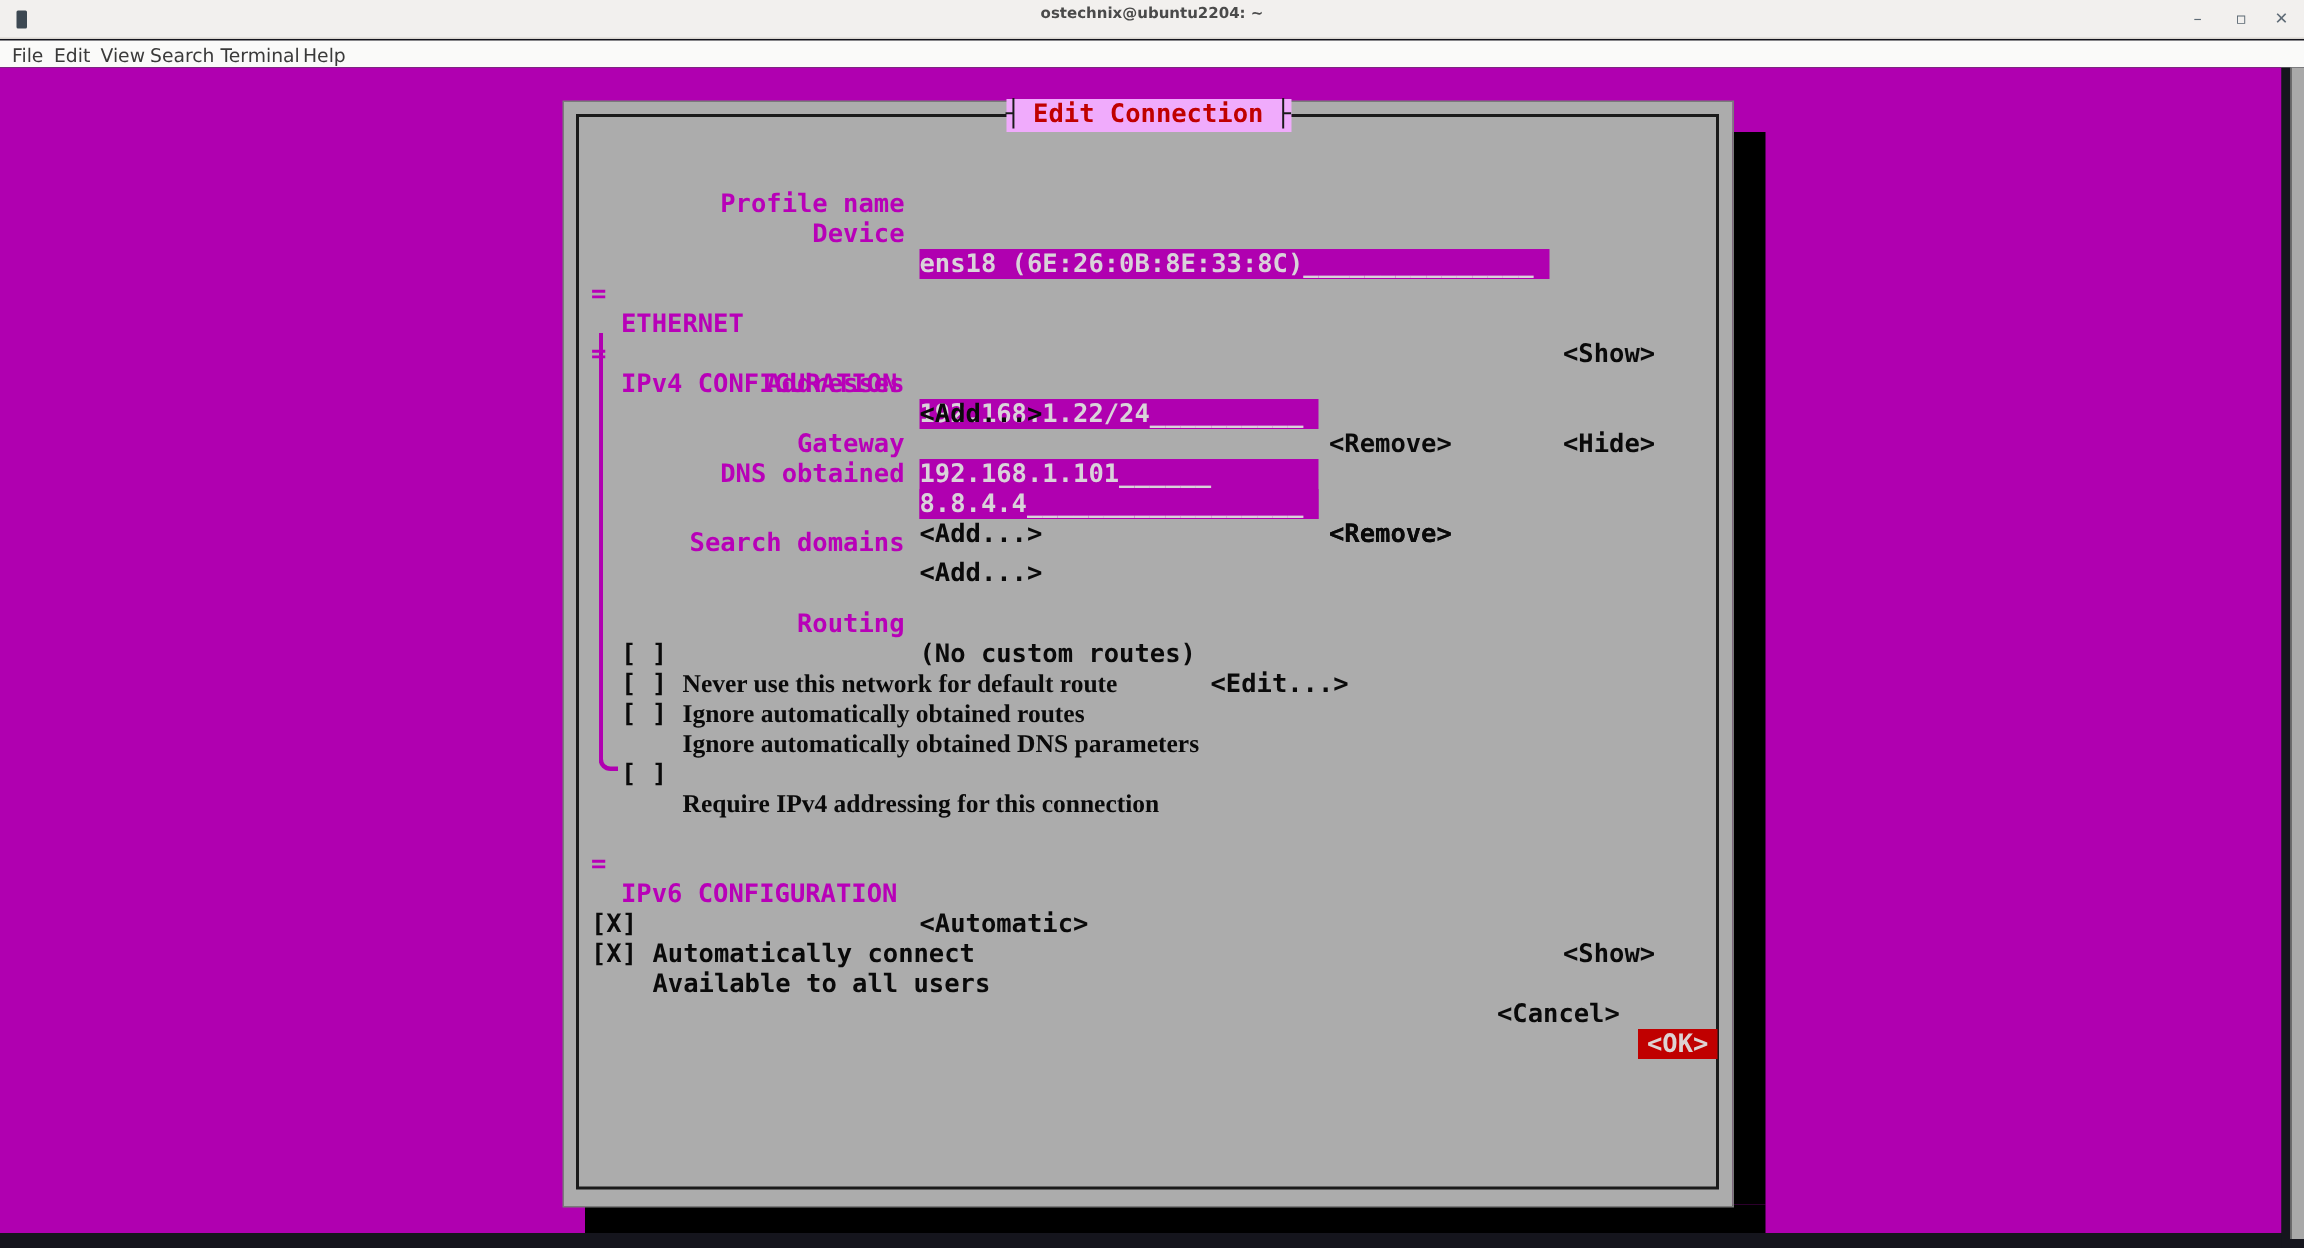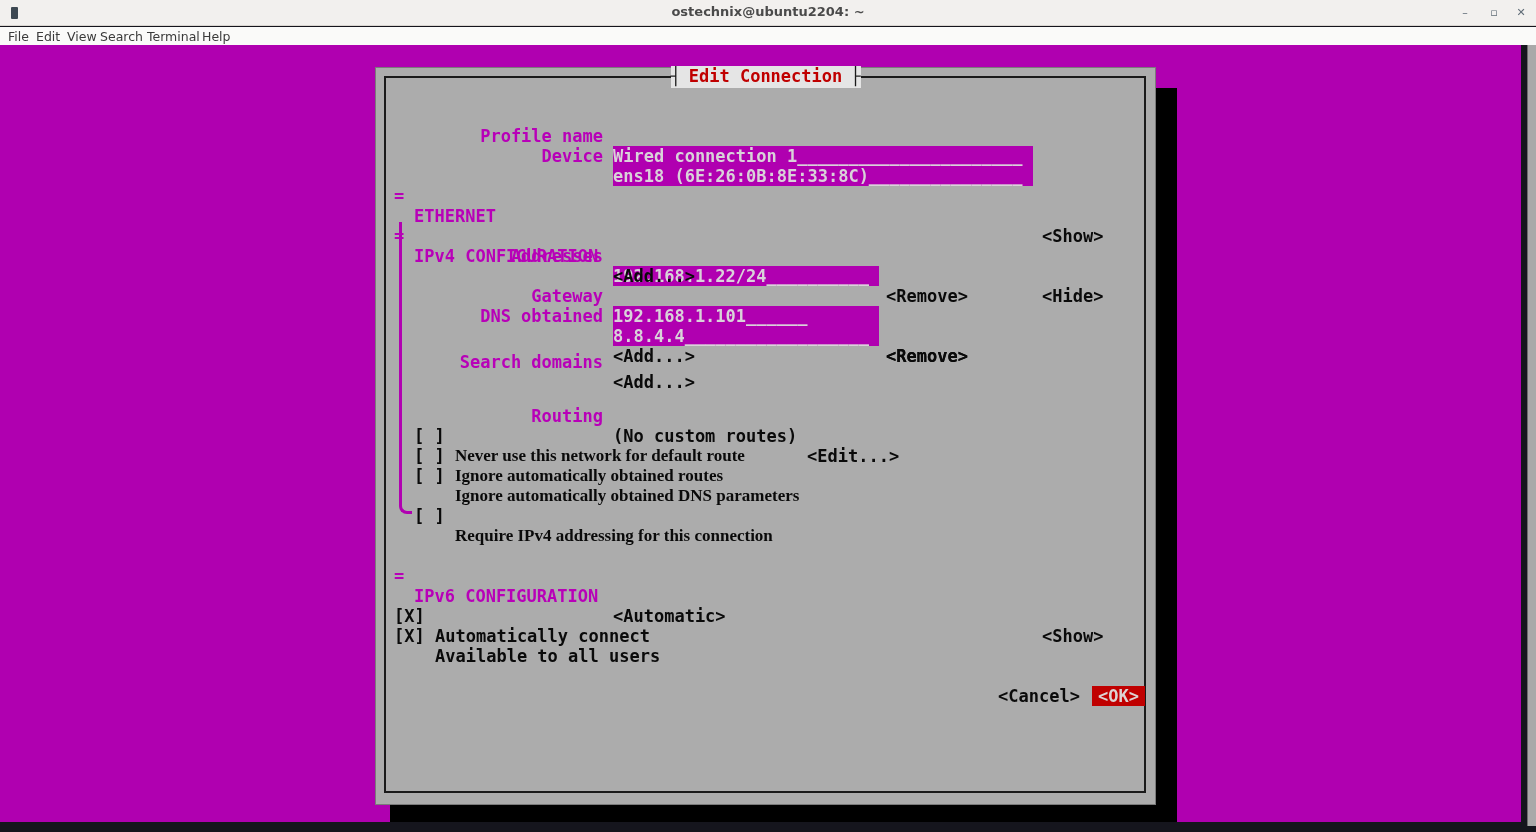--- a/index.html
+++ b/index.html
@@ -5,21 +5,21 @@
   * { margin:0; padding:0; box-sizing:border-box; }
   html,body { width:1536px; height:832px; overflow:hidden; background:#15151d;
               font-family:"DejaVu Sans","Liberation Sans",sans-serif; }
 
   
   .titlebar { position:absolute; left:0; top:0; width:1536px; height:26px;
               background:#f2f0ee; border-bottom:1px solid #d9d5d0; }
   .term-icon { position:absolute; left:11px; top:7px; width:7px; height:12px;
                background:#3d4852; border-radius:1px; }
   .win-title { position:absolute; left:0; right:0; top:4px; text-align:center;
-               font-size:13px; font-weight:bold; color:#4a4a4a; }
+               font-size:10px; font-weight:bold; color:#4a4a4a; }
   .winbtn { position:absolute; top:3px; width:20px; height:20px; text-align:center;
             line-height:20px; font-size:11px; color:#5f6b76; }
   .btn-min { left:1455px; } .btn-max { left:1484px; } .btn-close { left:1511px; }
 
   .menubar { position:absolute; left:0; top:27px; width:1536px; height:18px;
              background:#fafaf9; }
   .menu-item { position:absolute; top:2px; font-size:12.5px; color:#3a3a3a; }
 
   
   .screen { position:absolute; left:0; top:45px; width:1521px; height:787px;
@@ -35,40 +35,40 @@
   .shadow-bottom { position:absolute; left:390px;  top:803px; width:787px; height:19px; background:#000; }
 
   
   .tfont { font-family:"DejaVu Sans Mono","Liberation Mono",monospace;
            font-weight:bold; font-size:17px; line-height:20px; white-space:pre; }
   .dialog { position:absolute; left:376px; top:68px; width:779px; height:736px;
             background:#acacac; outline:1px solid #7a7a7a; color:#0a0a0a; }
   .dlg-border { position:absolute; left:8px; top:8px; right:9px; bottom:11px;
                 border:2px solid #1a1a1a; }
   .dlg-title { position:absolute; top:-2px; left:50%; transform:translateX(-50%);
-               background:#e5e5e5; height:22px; }
+               background:#f0abfc; height:22px; }
   .dlg-title .tick { color:#1a1a1a; }
   .dlg-title .red { color:#c00000; padding:0 8px; }
 
   .trow { position:absolute; left:0; width:779px; height:20px; }
   .lbl  { position:absolute; left:0; width:227px; text-align:right; color:#b800b8;padding-left:12px; }
   .mark { position:absolute; left:18px; color:#b800b8; }
   .seclbl { position:absolute; left:38px; color:#b800b8; }
   .val  { position:absolute; left:237px; }
   .rem  { position:absolute; left:510px; }
   .act  { position:absolute; left:666px; }
   .field { background:#b000b0; color:#d9d2d9; display:inline-block; height:20px; }
   .w41 { width:41ch; } .w26 { width:26ch; }
   .cbox { position:absolute; left:38px; } .clab { position:absolute; left:79px;font-family:Liberation Serif, serif; }
   .xbox { position:absolute; left:18px; } .xlab { position:absolute; left:59px; }
   .editlink { position:absolute; left:431px; }
   .tree { position:absolute; left:23px; top:154px; width:13px; height:292px;
           border-left:3px solid #b100b1; border-bottom:3px solid #b100b1;
           border-bottom-left-radius:8px; }
-  .btn-cancel { position:absolute; left:622px;margin-top:20px; }
+  .btn-cancel { position:absolute; left:622px; }
   .btn-ok { position:absolute; left:716px; background:#c00000; color:#ddd3d3; padding:0 6px; }
 </style>
 </head>
 <body>
 
 <div class="titlebar">
   <div class="term-icon"></div>
   <div class="win-title">ostechnix@ubuntu2204: ~</div>
   <span class="winbtn btn-min">–</span>
   <span class="winbtn btn-max">▫</span>
@@ -95,21 +95,20 @@
 <div class="shadow-bottom"></div>
 
 <div class="dialog tfont">
   <div class="dlg-border"></div>
   <div class="dlg-title tfont"><span class="tick">┤</span><span class="red">Edit Connection</span><span class="tick">├</span></div>
 
   <div class="tree"></div>
 
   <div class="trow" style="top:38px">
     <span class="lbl">Profile name</span>
-    <span class="val field w41">Wired connection 1______________________</span>
   </div>
 
   <div class="trow" style="top:58px">
     <span class="lbl">Device</span>
     <span class="val field w41">ens18 (6E:26:0B:8E:33:8C)_______________</span>
   </div>
 
   <div class="trow" style="top:98px">
     <span class="mark">=</span>
     <span class="seclbl">ETHERNET</span>

